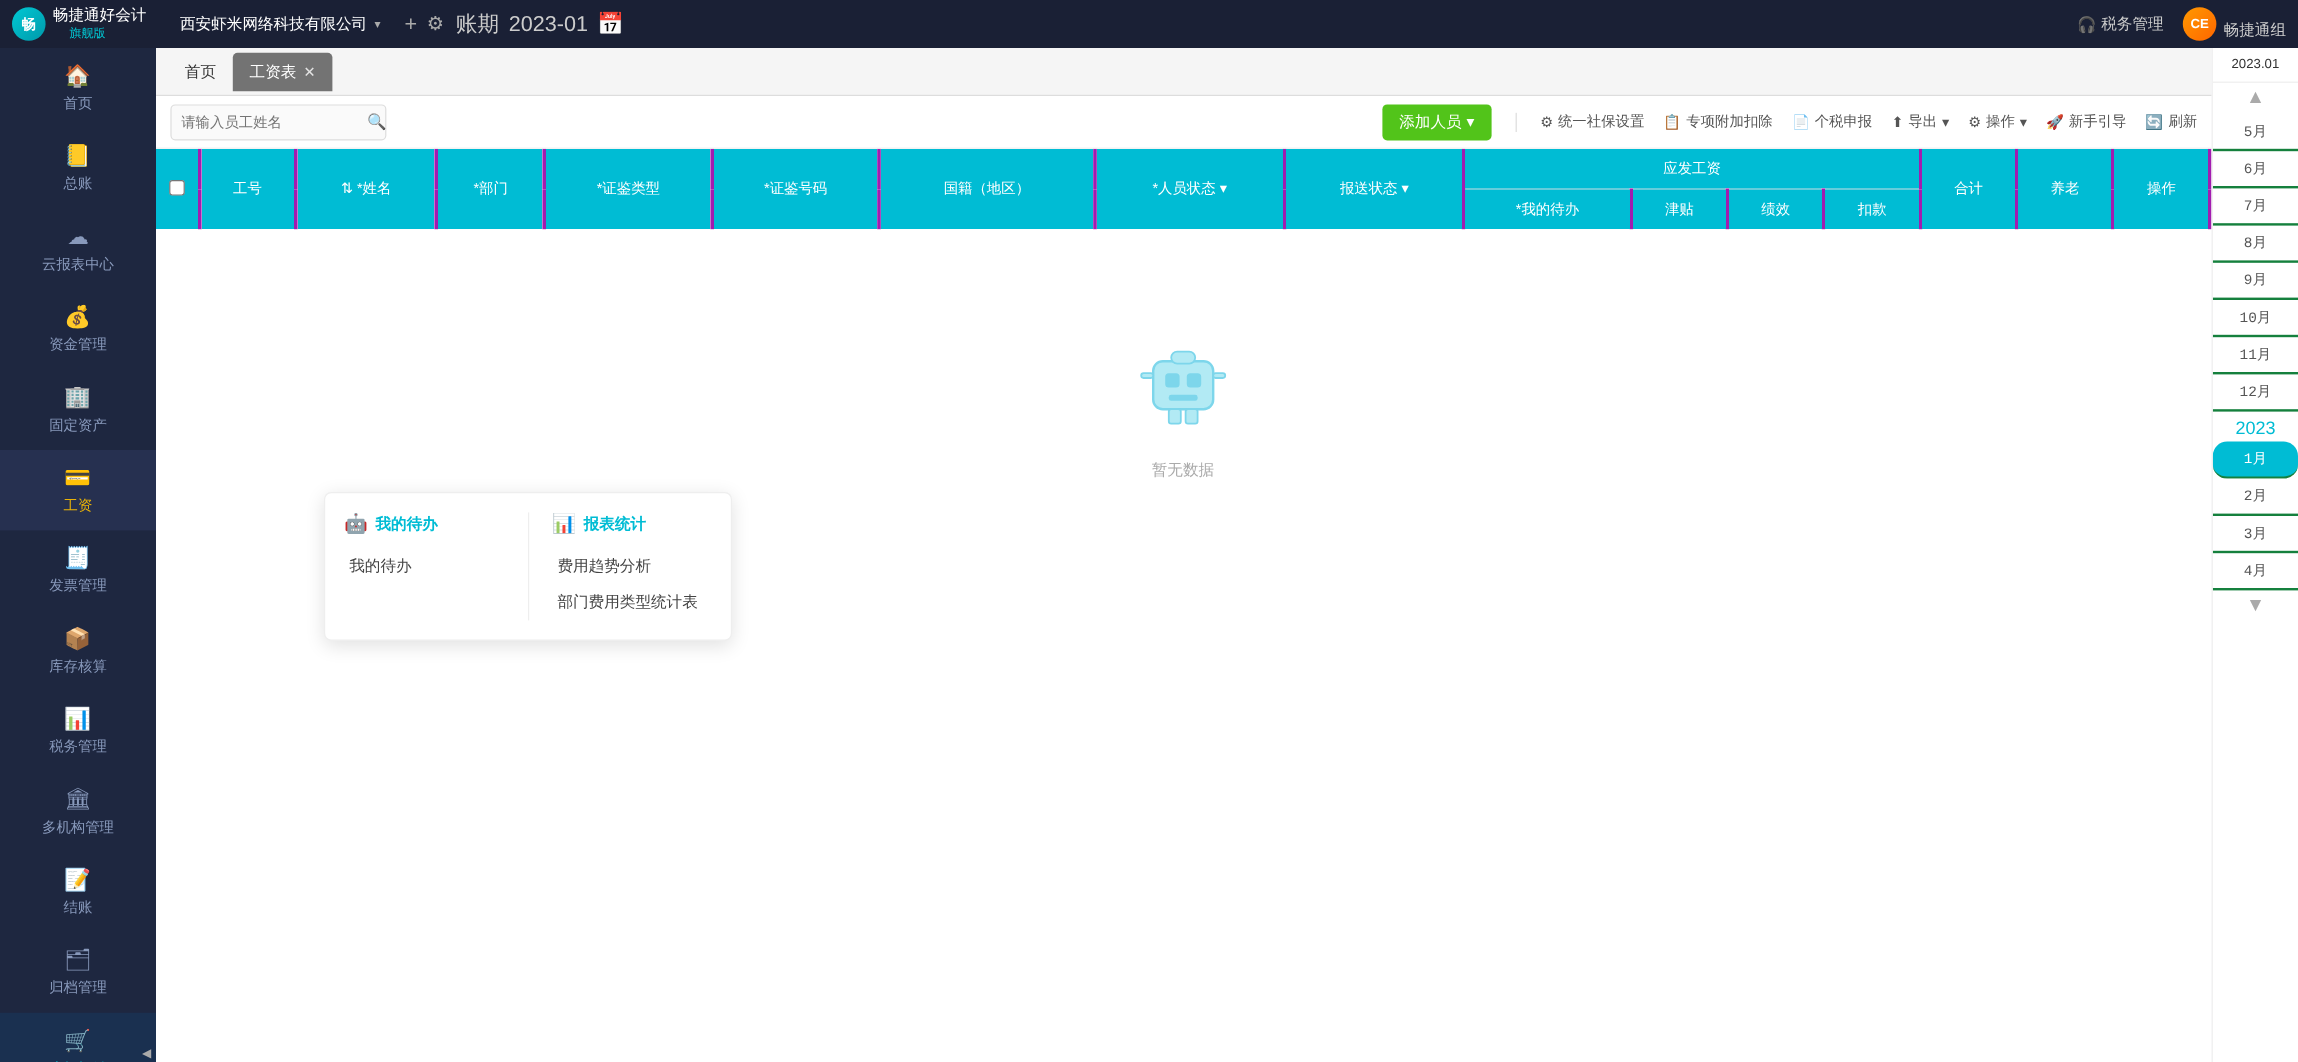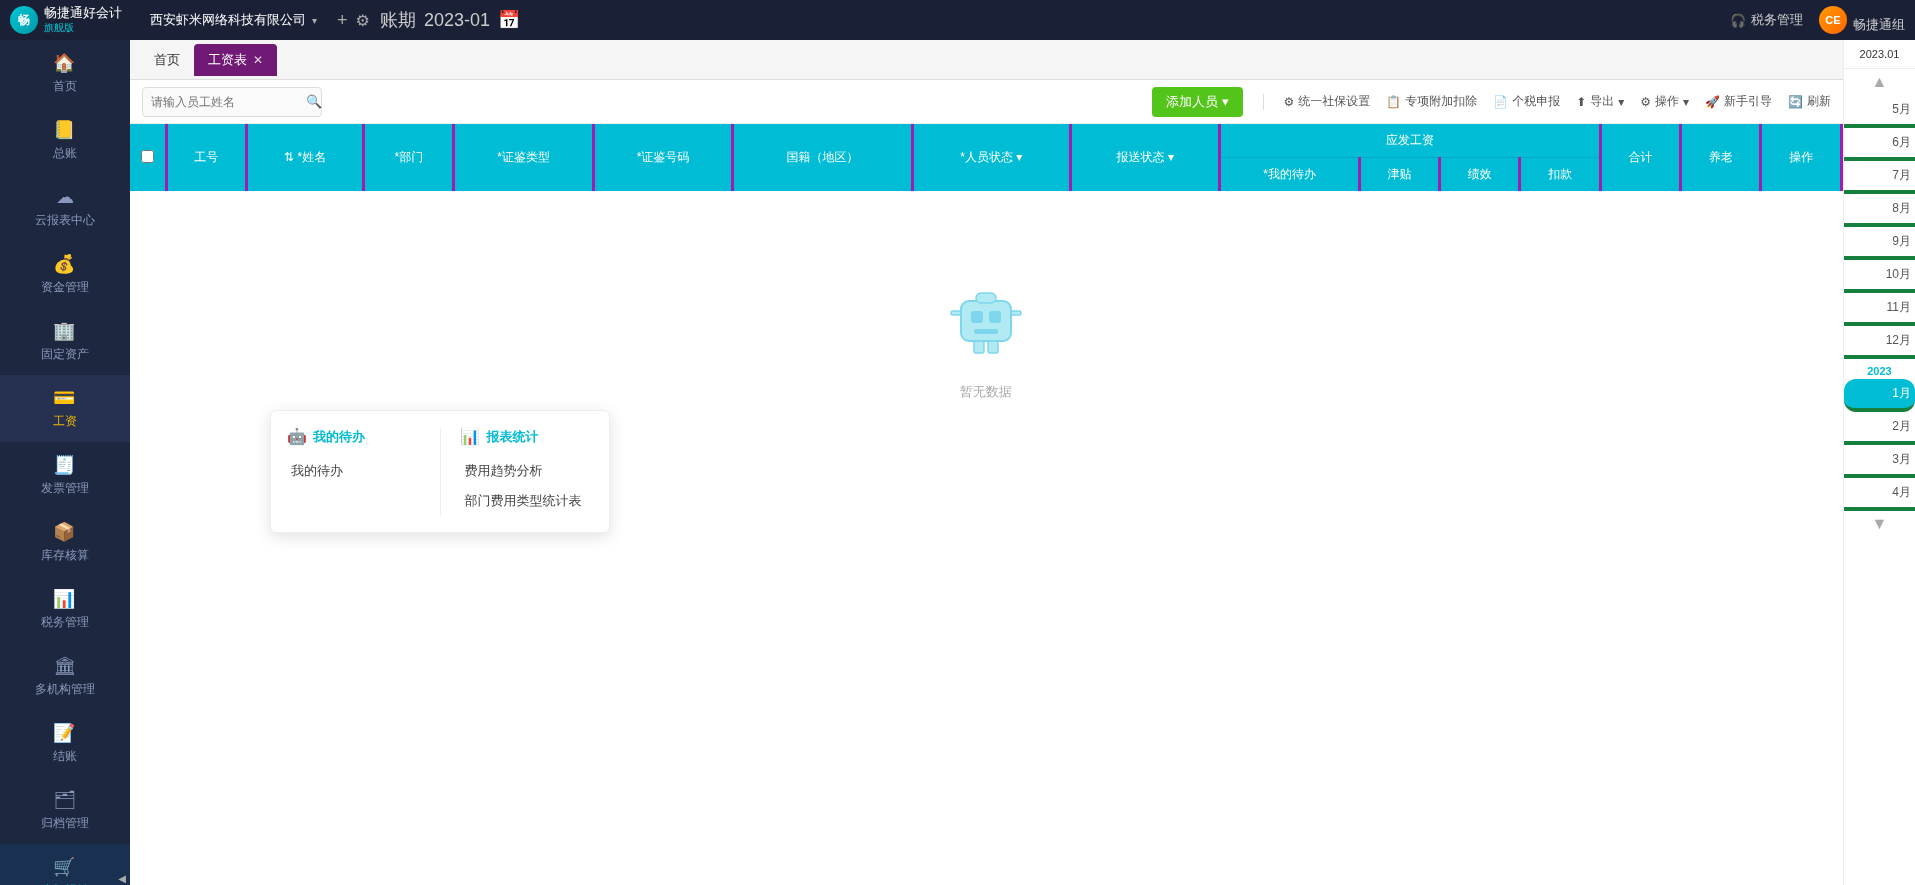--- a/index.html
+++ b/index.html
@@ -21,21 +21,21 @@
       gap: 6px;
     }
     .logo-icon {
       width: 28px; height: 28px;
       background: linear-gradient(135deg, #00c8d4, #0099aa);
       border-radius: 50%;
       display: flex; align-items: center; justify-content: center;
       color: white; font-size: 12px; font-weight: bold;
     }
     .logo-text { color: white; font-size: 13px; line-height: 1.2; }
-    .logo-sub { color: #00c8d4; font-size: 10px; }
+    .logo-sub { color: #00c8d4; font-size: 10px; margin-left: 14px; }
     .company-selector {
       display: flex; align-items: center; gap: 6px;
       color: white; font-size: 13px;
       padding: 0 10px;
       cursor: pointer;
     }
     .company-selector .arrow { color: #aaa; font-size: 10px; }
     .top-actions {
       display: flex; align-items: center; gap: 8px;
       margin-left: 10px;
@@ -117,21 +117,21 @@
     .tab-item {
       height: 32px;
       display: flex; align-items: center;
       padding: 0 14px;
       font-size: 13px;
       cursor: pointer;
       border-radius: 4px 4px 0 0;
       gap: 6px;
     }
     .tab-item.inactive { color: #333; background: transparent; }
-    .tab-item.active { background: #701a75; color: white; }
+    .tab-item.active { background: #737373; color: white; }
     .tab-close { font-size: 12px; opacity: 0.8; }
 
     
     .toolbar {
       height: 44px;
       background: white;
       display: flex;
       align-items: center;
       padding: 0 12px;
       gap: 16px;
@@ -218,26 +218,27 @@
     }
     .rp-header {
       font-size: 11px; color: #333;
       padding: 8px 4px; text-align: center;
       white-space: nowrap;
       border-bottom: 1px solid #eee; width: 100%;
     }
     .rp-nav { color: #aaa; font-size: 16px; cursor: pointer; padding: 4px; }
     .rp-month {
       font-size: 12px; color: #555;
-      padding: 6px 4px; text-align: right;
+      padding: 6px 4px; text-align: center;
       cursor: pointer; width: 100%;
-      border-bottom: 4px solid #15803d;
+      border-bottom: 2px solid #15803d;
+      font-family: Liberation Mono, monospace;
     }
     .rp-month.active { background: #00bcd4; color: white; border-radius: 12px; }
-    .rp-year { font-size: 11px; color: #00bcd4; font-weight: bold; padding: 6px 0 2px; }
+    .rp-year { font-size: 15px; color: #00bcd4; font-weight: normal; padding: 6px 0 2px; }
 
     
     .dropdown-popup {
       position: absolute;
       left: 140px; top: 370px;
       width: 340px;
       background: white;
       border: 1px solid #eee;
       border-radius: 6px;
       box-shadow: 0 4px 16px rgba(0,0,0,0.12);

